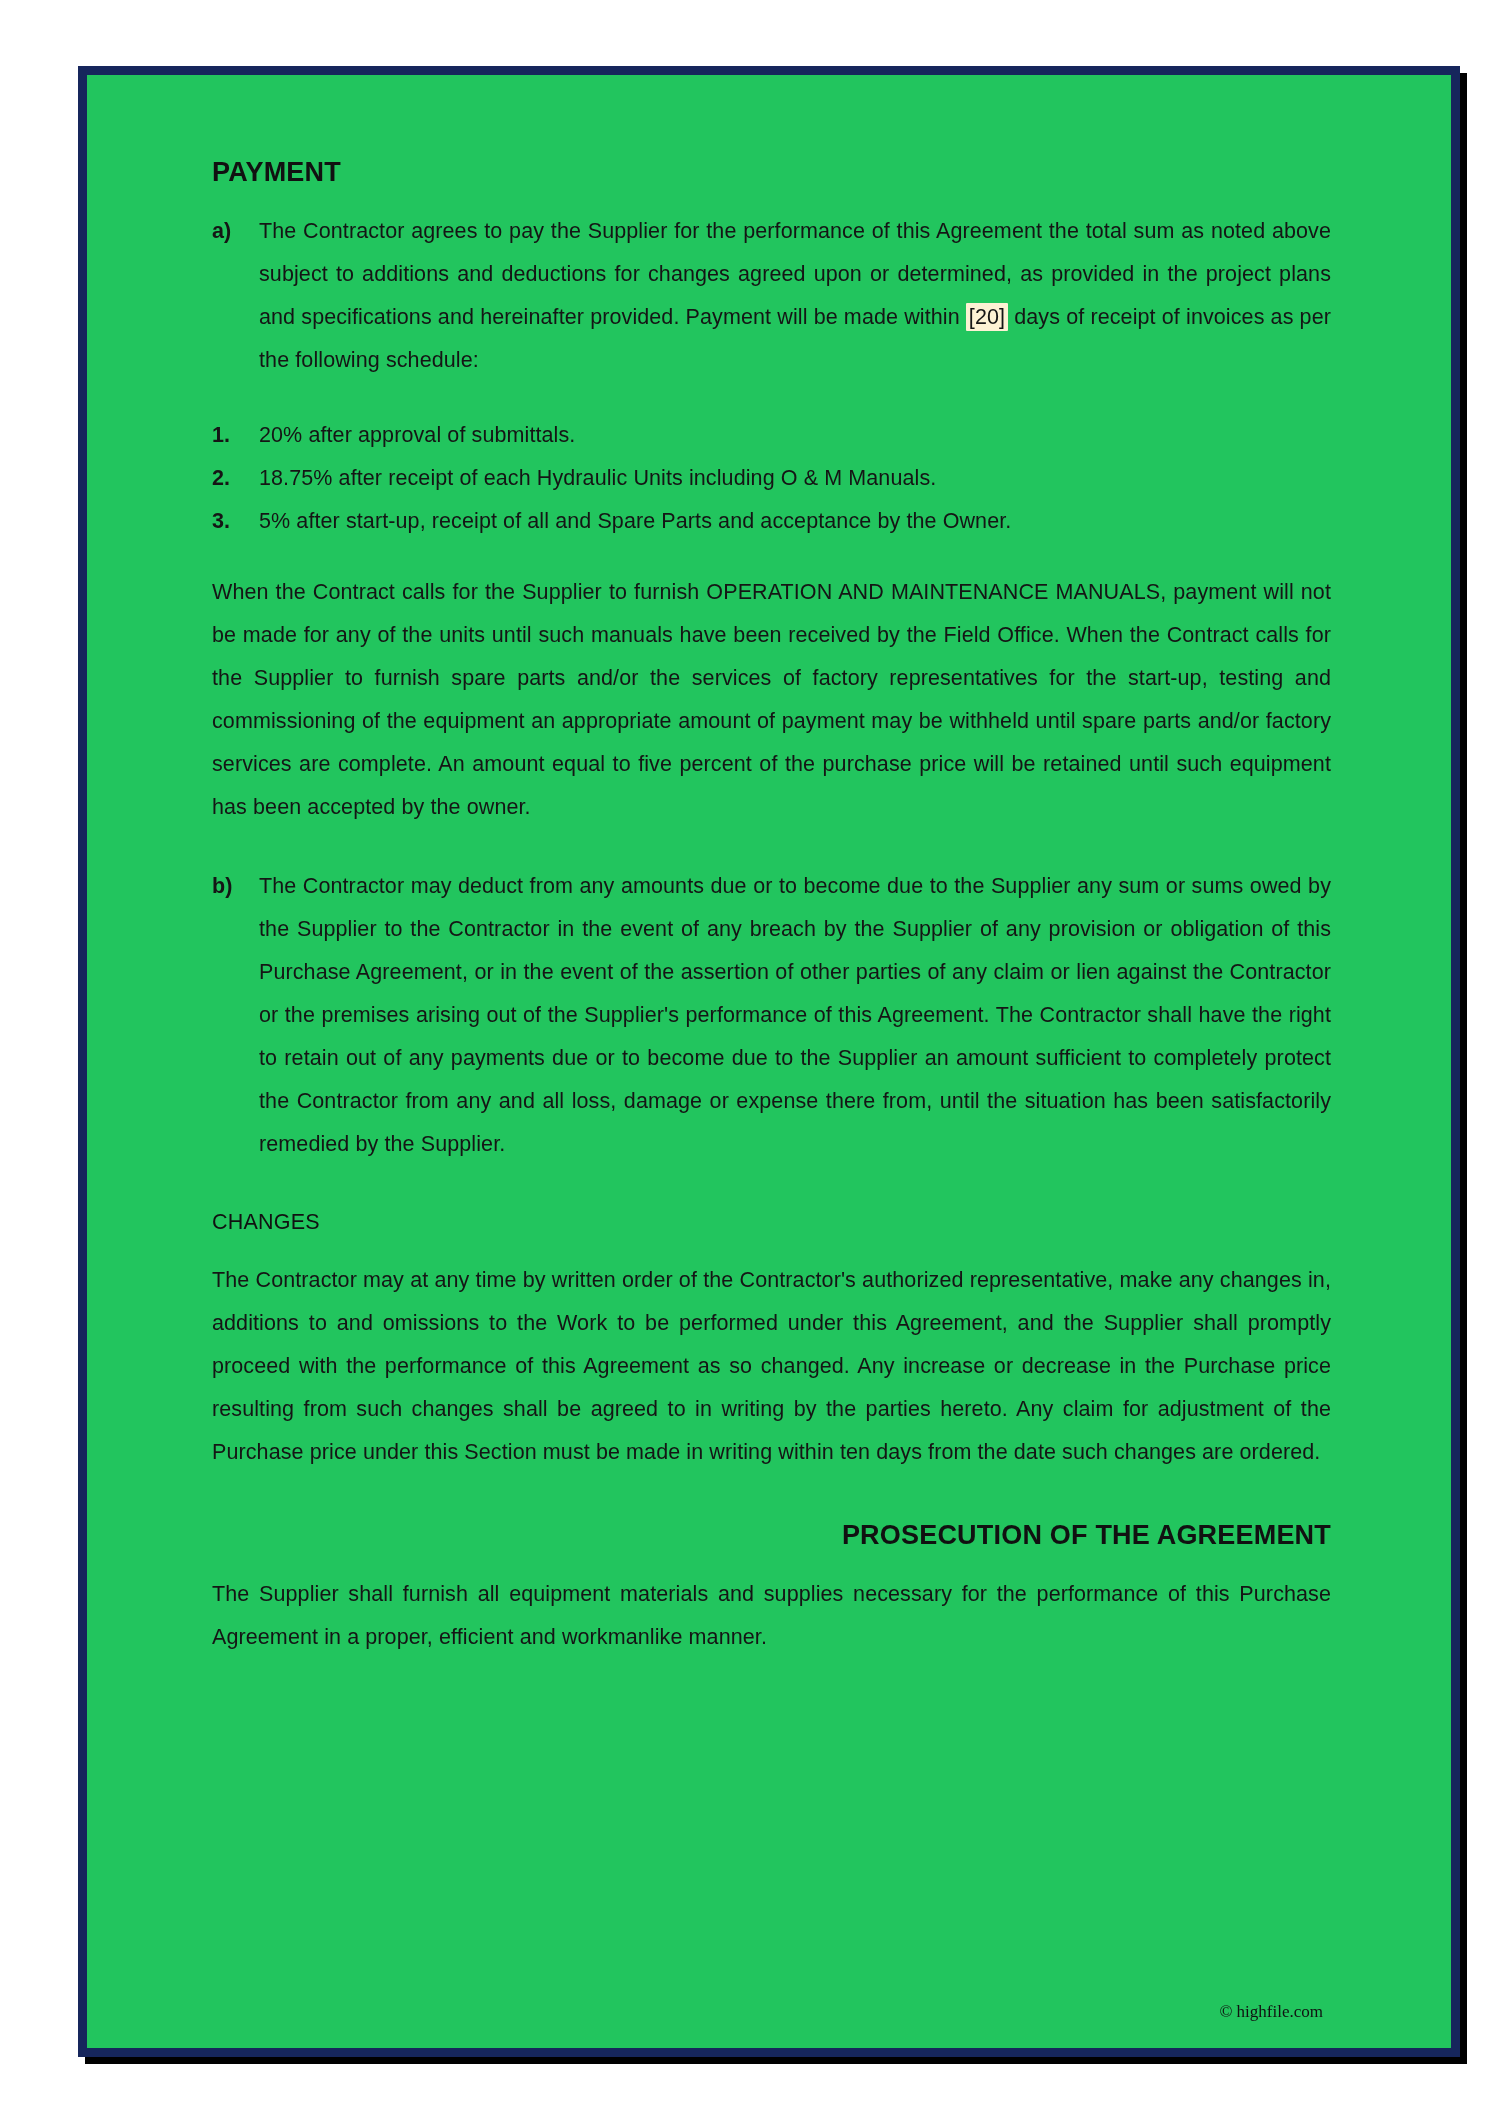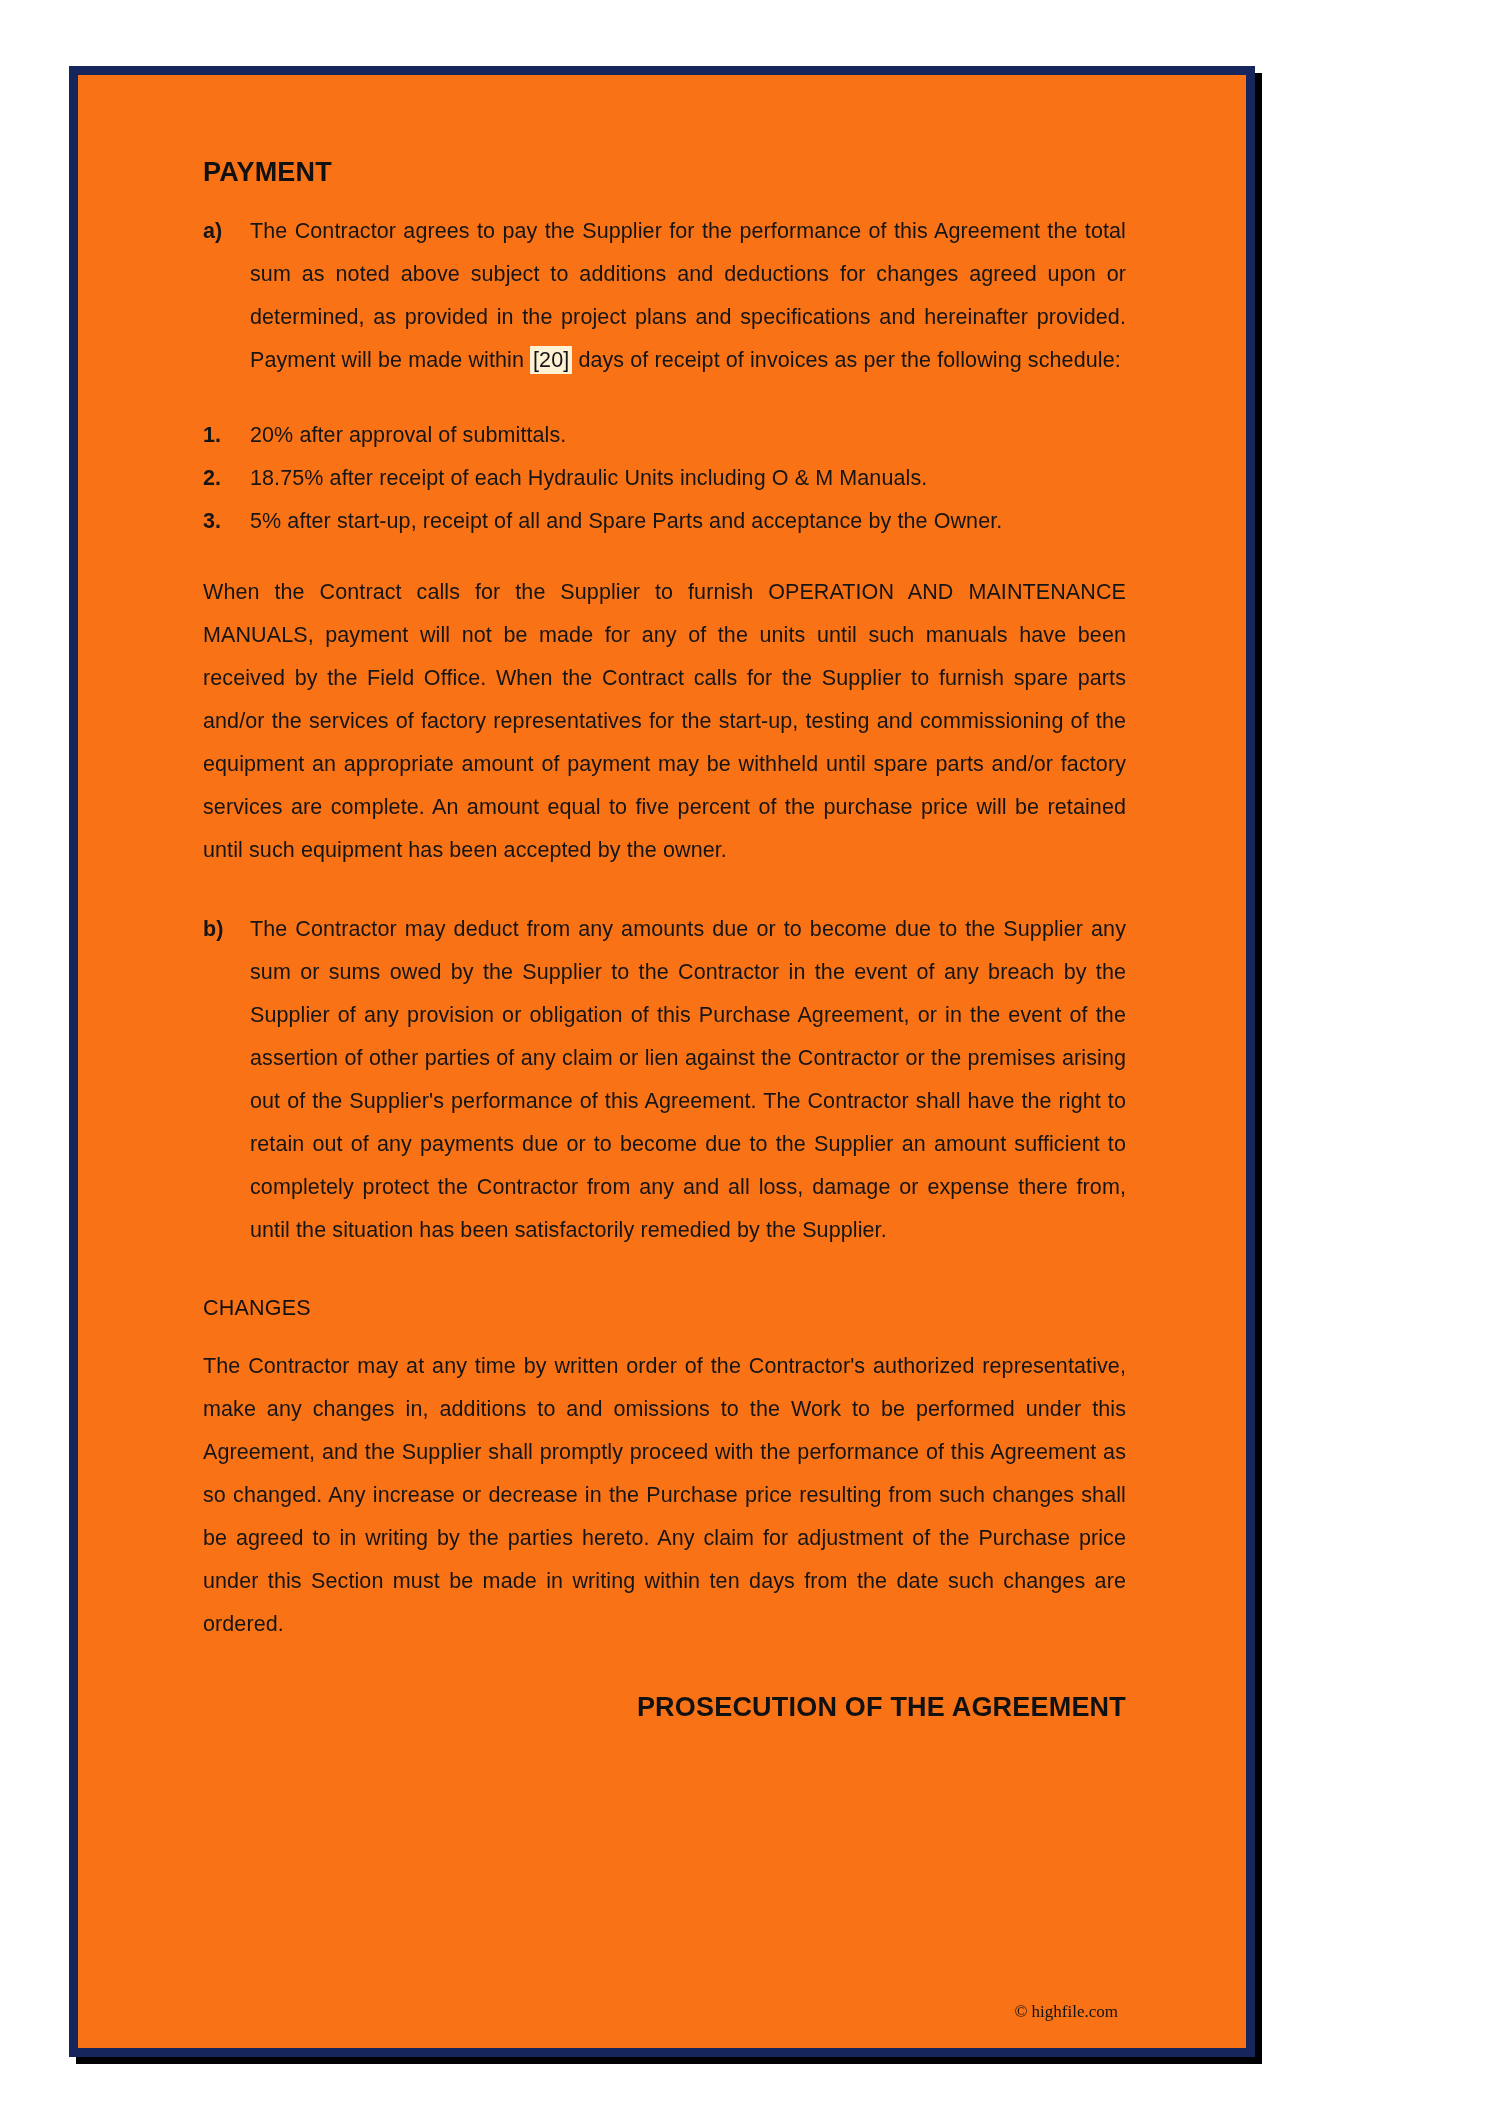--- a/index.html
+++ b/index.html
@@ -10,26 +10,26 @@
   body {
     width: 1500px;
     height: 2121px;
     position: relative;
     font-family: "Liberation Sans", sans-serif;
     color: #151515;
     -webkit-font-smoothing: antialiased;
   }
   .sheet {
     position: absolute;
-    left: 69px;
+    left: 78px;
     top: 66px;
-    width: 1186px;
+    width: 1382px;
     height: 1991px;
     box-sizing: border-box;
-    background: #f97316;
+    background: #22c55e;
     border: 9px solid var(--accent, #16265c);
     box-shadow: 7px 7px 0 var(--shadow, #000000);
   }
   .doc {
     position: absolute;
     left: 125px;
     right: 120px;
     top: 82px;
   }
   h1.doc-h1 {
@@ -127,17 +127,18 @@
       <span class="marker">b)</span>
       <p class="body-text">The Contractor may deduct from any amounts due or to become due to the Supplier any sum or sums owed by the Supplier to the Contractor in the event of any breach by the Supplier of any provision or obligation of this Purchase Agreement, or in the event of the assertion of other parties of any claim or lien against the Contractor or the premises arising out of the Supplier's performance of this Agreement. The Contractor shall have the right to retain out of any payments due or to become due to the Supplier an amount sufficient to completely protect the Contractor from any and all loss, damage or expense there from, until the situation has been satisfactorily remedied by the Supplier.</p>
     </div>
 
     <h2 class="doc-h2">CHANGES</h2>
 
     <p class="body-text para">The Contractor may at any time by written order of the Contractor's authorized representative, make any changes in, additions to and omissions to the Work to be performed under this Agreement, and the Supplier shall promptly proceed with the performance of this Agreement as so changed. Any increase or decrease in the Purchase price resulting from such changes shall be agreed to in writing by the parties hereto. Any claim for adjustment of the Purchase price under this Section must be made in writing within ten days from the date such changes are ordered.</p>
 
     <h1 class="doc-h1" style="margin-top:46px;text-align:right;">PROSECUTION OF THE AGREEMENT</h1>
 
+    <p class="body-text">The Supplier shall furnish all equipment materials and supplies necessary for the performance of this Purchase Agreement in a proper, efficient and workmanlike manner.</p>
 
   </main>
 
   <div class="footer-credit">© highfile.com</div>
 </div>
 
 </body></html>

